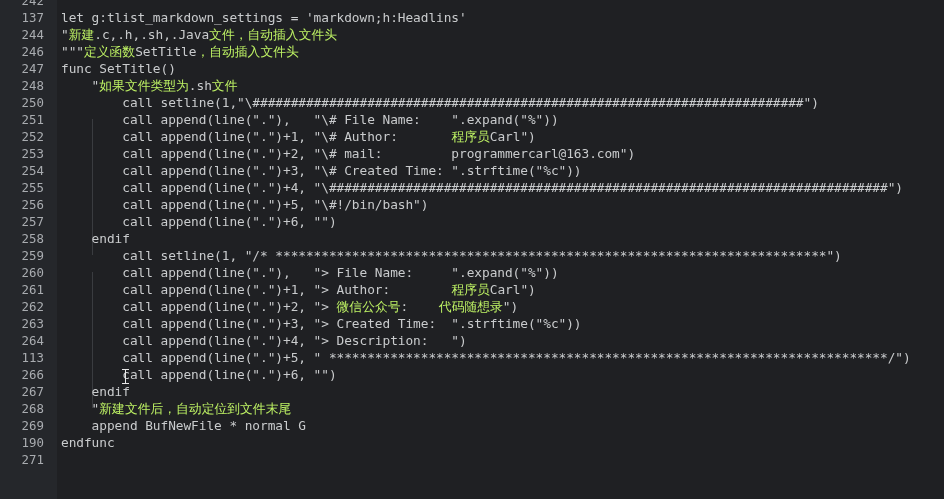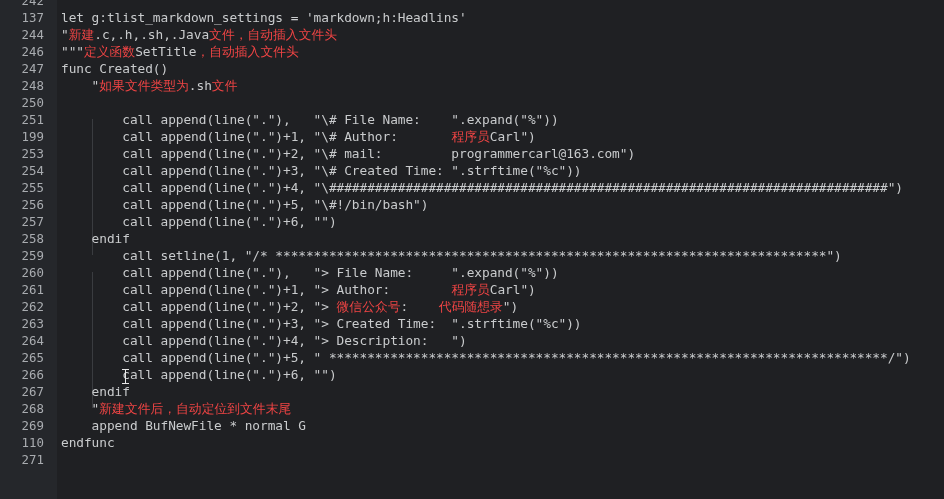--- a/index.html
+++ b/index.html
@@ -24,21 +24,21 @@
     white-space: pre;
   }
   .ln {
     position: absolute; left: 0; width: 44px; text-align: right;
     color: #a9acb0; font-size: 12.4px;
   }
   .code {
     position: absolute; left: 61px; color: #c9cbcd;
     font-size: 12.8px; letter-spacing: -0.05px;
   }
-  .code .cjk { color: #ef4444; letter-spacing: 0; }
+  .code .cjk { color: #bef264; letter-spacing: 0; }
   .guide {
     position: absolute; width: 1px; background: #3a3c40;
   }
   .cursor-ibeam {
     position: absolute; left: 122px; top: 368px; width: 7px; height: 17px;
   }
   .cursor-ibeam::before {
     content: ""; position: absolute; left: 3px; top: 1px; width: 1px; height: 15px; background: #e8e8e8;
   }
   .cursor-ibeam::after {
@@ -53,40 +53,40 @@
   <div class="gutter"></div>
 
   <div class="guide" style="left:92px; top:119px; height:136px;"></div>
   <div class="guide" style="left:92px; top:272px; height:136px;"></div>
 
   <div class="lines">
     <div class="line"><span class="ln">242</span><span class="code"></span></div>
     <div class="line"><span class="ln">137</span><span class="code">let g:tlist_markdown_settings = 'markdown;h:Headlins'</span></div>
     <div class="line"><span class="ln">244</span><span class="code">"<span class="cjk">新建</span>.c,.h,.sh,.Java<span class="cjk">文件，自动插入文件头</span></span></div>
     <div class="line"><span class="ln">246</span><span class="code">"""<span class="cjk">定义函数</span>SetTitle<span class="cjk">，自动插入文件头</span></span></div>
-    <div class="line"><span class="ln">247</span><span class="code">func Created()</span></div>
+    <div class="line"><span class="ln">247</span><span class="code">func SetTitle()</span></div>
     <div class="line"><span class="ln">248</span><span class="code">    "<span class="cjk">如果文件类型为</span>.sh<span class="cjk">文件</span></span></div>
-    <div class="line"><span class="ln">250</span></div>
+    <div class="line"><span class="ln">250</span><span class="code">        call setline(1,"\########################################################################")</span></div>
     <div class="line"><span class="ln">251</span><span class="code">        call append(line("."),   "\# File Name:    ".expand("%"))</span></div>
-    <div class="line"><span class="ln">199</span><span class="code">        call append(line(".")+1, "\# Author:       <span class="cjk">程序员</span>Carl")</span></div>
+    <div class="line"><span class="ln">252</span><span class="code">        call append(line(".")+1, "\# Author:       <span class="cjk">程序员</span>Carl")</span></div>
     <div class="line"><span class="ln">253</span><span class="code">        call append(line(".")+2, "\# mail:         programmercarl@163.com")</span></div>
     <div class="line"><span class="ln">254</span><span class="code">        call append(line(".")+3, "\# Created Time: ".strftime("%c"))</span></div>
     <div class="line"><span class="ln">255</span><span class="code">        call append(line(".")+4, "\#########################################################################")</span></div>
     <div class="line"><span class="ln">256</span><span class="code">        call append(line(".")+5, "\#!/bin/bash")</span></div>
     <div class="line"><span class="ln">257</span><span class="code">        call append(line(".")+6, "")</span></div>
     <div class="line"><span class="ln">258</span><span class="code">    endif</span></div>
     <div class="line"><span class="ln">259</span><span class="code">        call setline(1, "/* ************************************************************************")</span></div>
     <div class="line"><span class="ln">260</span><span class="code">        call append(line("."),   "&gt; File Name:     ".expand("%"))</span></div>
     <div class="line"><span class="ln">261</span><span class="code">        call append(line(".")+1, "&gt; Author:        <span class="cjk">程序员</span>Carl")</span></div>
     <div class="line"><span class="ln">262</span><span class="code">        call append(line(".")+2, "&gt; <span class="cjk">微信公众号</span>:    <span class="cjk">代码随想录</span>")</span></div>
     <div class="line"><span class="ln">263</span><span class="code">        call append(line(".")+3, "&gt; Created Time:  ".strftime("%c"))</span></div>
     <div class="line"><span class="ln">264</span><span class="code">        call append(line(".")+4, "&gt; Description:   ")</span></div>
-    <div class="line"><span class="ln">265</span><span class="code">        call append(line(".")+5, " *************************************************************************/")</span></div>
+    <div class="line"><span class="ln">113</span><span class="code">        call append(line(".")+5, " *************************************************************************/")</span></div>
     <div class="line"><span class="ln">266</span><span class="code">        call append(line(".")+6, "")</span></div>
     <div class="line"><span class="ln">267</span><span class="code">    endif</span></div>
     <div class="line"><span class="ln">268</span><span class="code">    "<span class="cjk">新建文件后，自动定位到文件末尾</span></span></div>
     <div class="line"><span class="ln">269</span><span class="code">    append BufNewFile * normal G</span></div>
-    <div class="line"><span class="ln">110</span><span class="code">endfunc</span></div>
+    <div class="line"><span class="ln">190</span><span class="code">endfunc</span></div>
     <div class="line"><span class="ln">271</span><span class="code"></span></div>
   </div>
 
   <div class="cursor-ibeam"></div>
 </div>
 
 </body></html>

